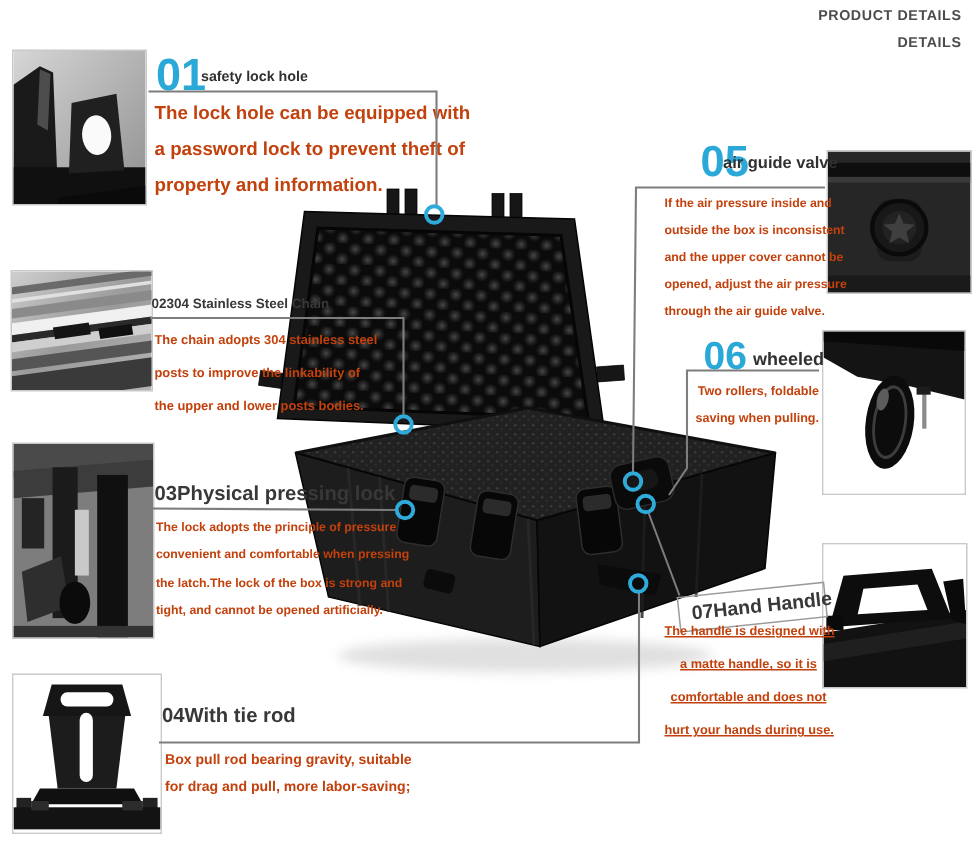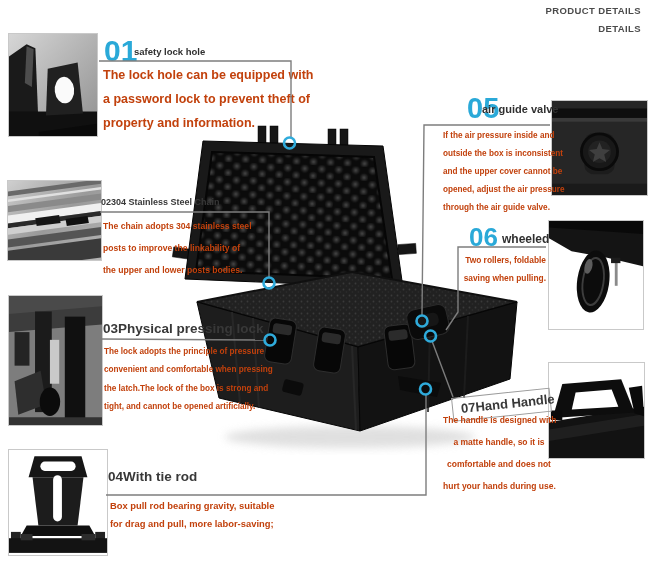--- a/index.html
+++ b/index.html
@@ -241,21 +241,21 @@
   <div class="num" style="left:469px;top:224px;font-size:26px;">06</div>
   <div class="lbl" style="left:502px;top:232px;font-size:12px;">wheeled</div>
   <div class="txt" style="left:450px;top:251px;width:96px;text-align:right;font-size:8.4px;line-height:18px;">
     <div>Two rollers, foldable</div>
     <div>saving when pulling.</div>
   </div>
 
   <div class="headbox">
     <span>07Hand Handle</span>
   </div>
-  <div class="txt" style="left:443px;top:409px;width:112px;text-align:center;font-size:8.5px;line-height:22px;">
+  <div class="txt" style="left:443px;top:409px;width:112px;text-align:center;font-size:8.5px;line-height:22px;text-decoration:underline;">
     <div>The handle is designed with</div>
     <div>a matte handle, so it is</div>
     <div>comfortable and does not</div>
     <div>hurt your hands during use.</div>
   </div>
 
   <svg class="overlay" width="650" height="569">
     <g stroke="#7d7d7d" stroke-width="1.4" fill="none">
       <polyline points="99,61 291,61 291,137"></polyline>
       <polyline points="100,212 269,212 269,277"></polyline>

